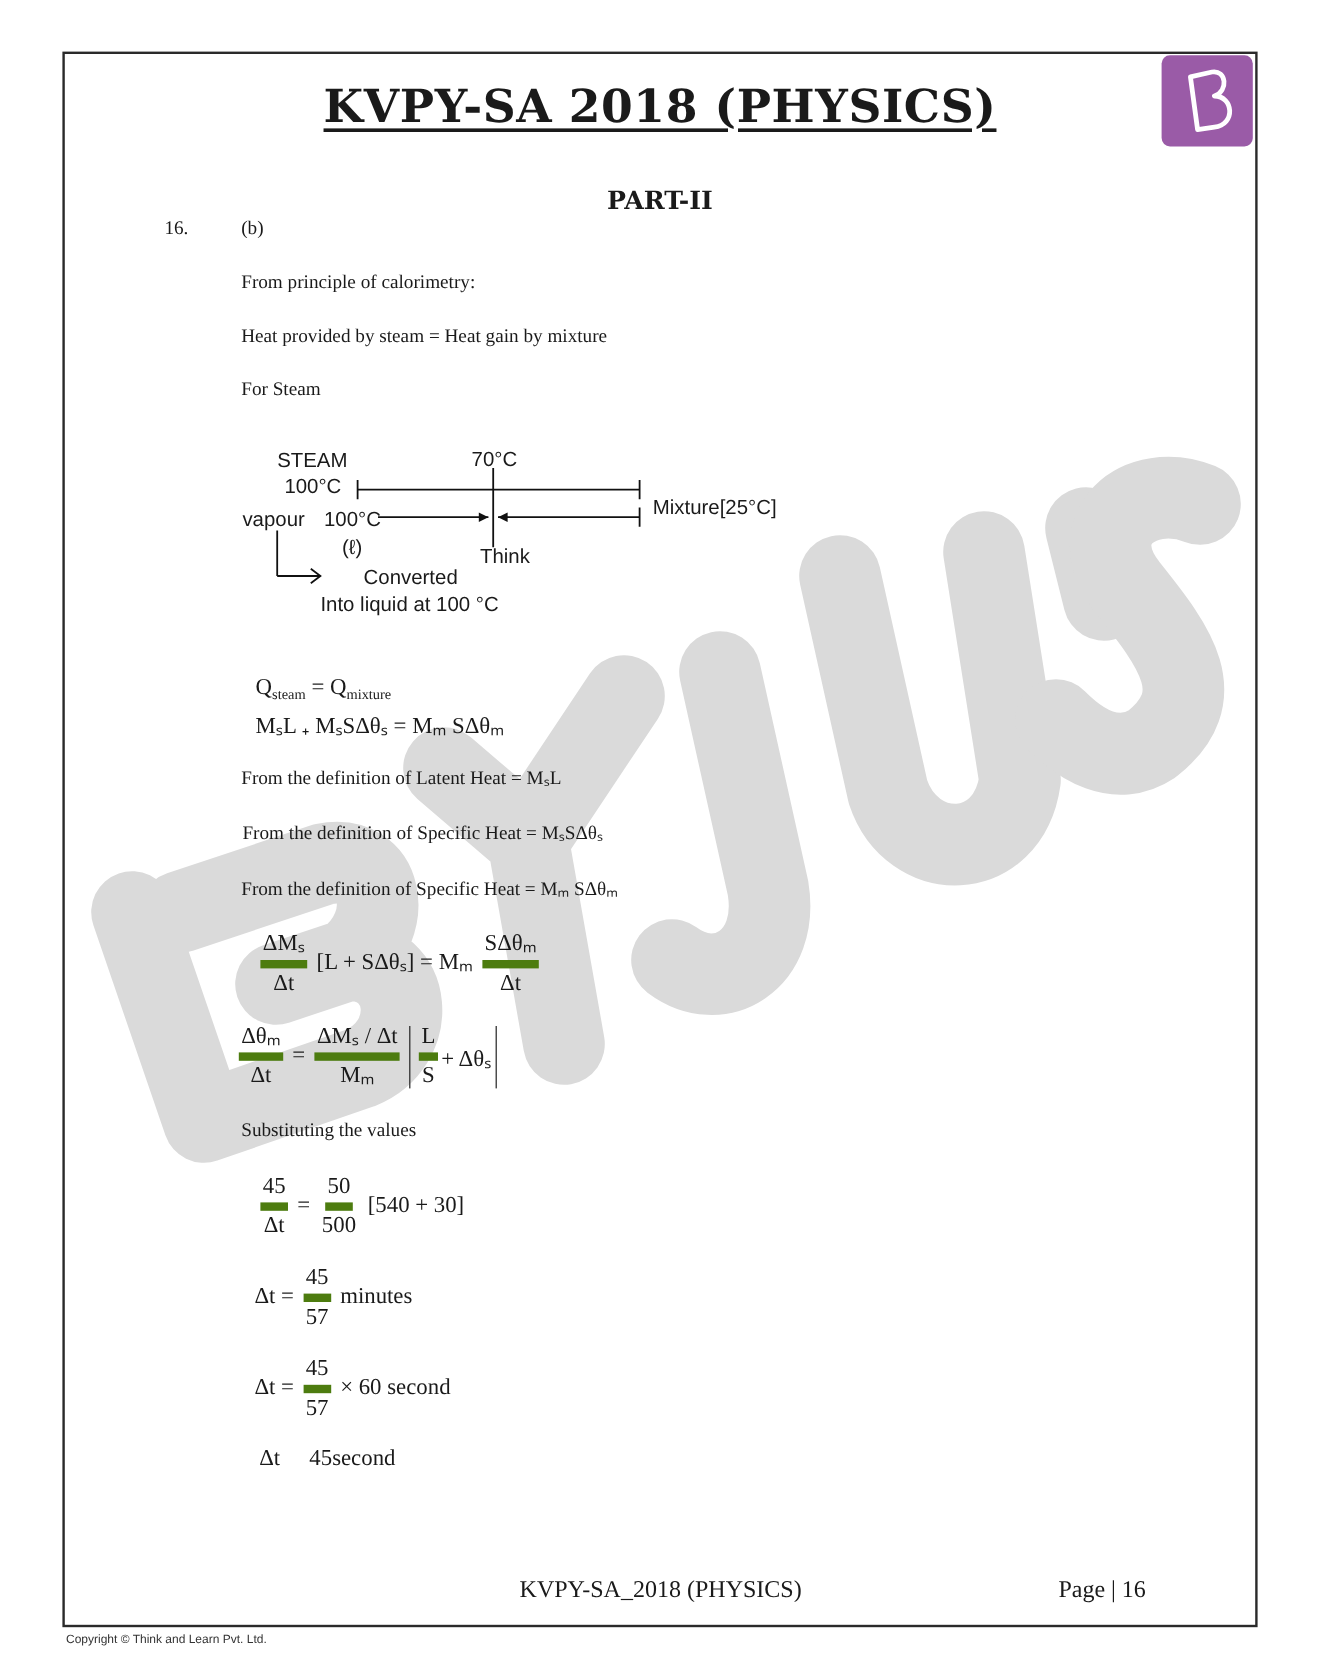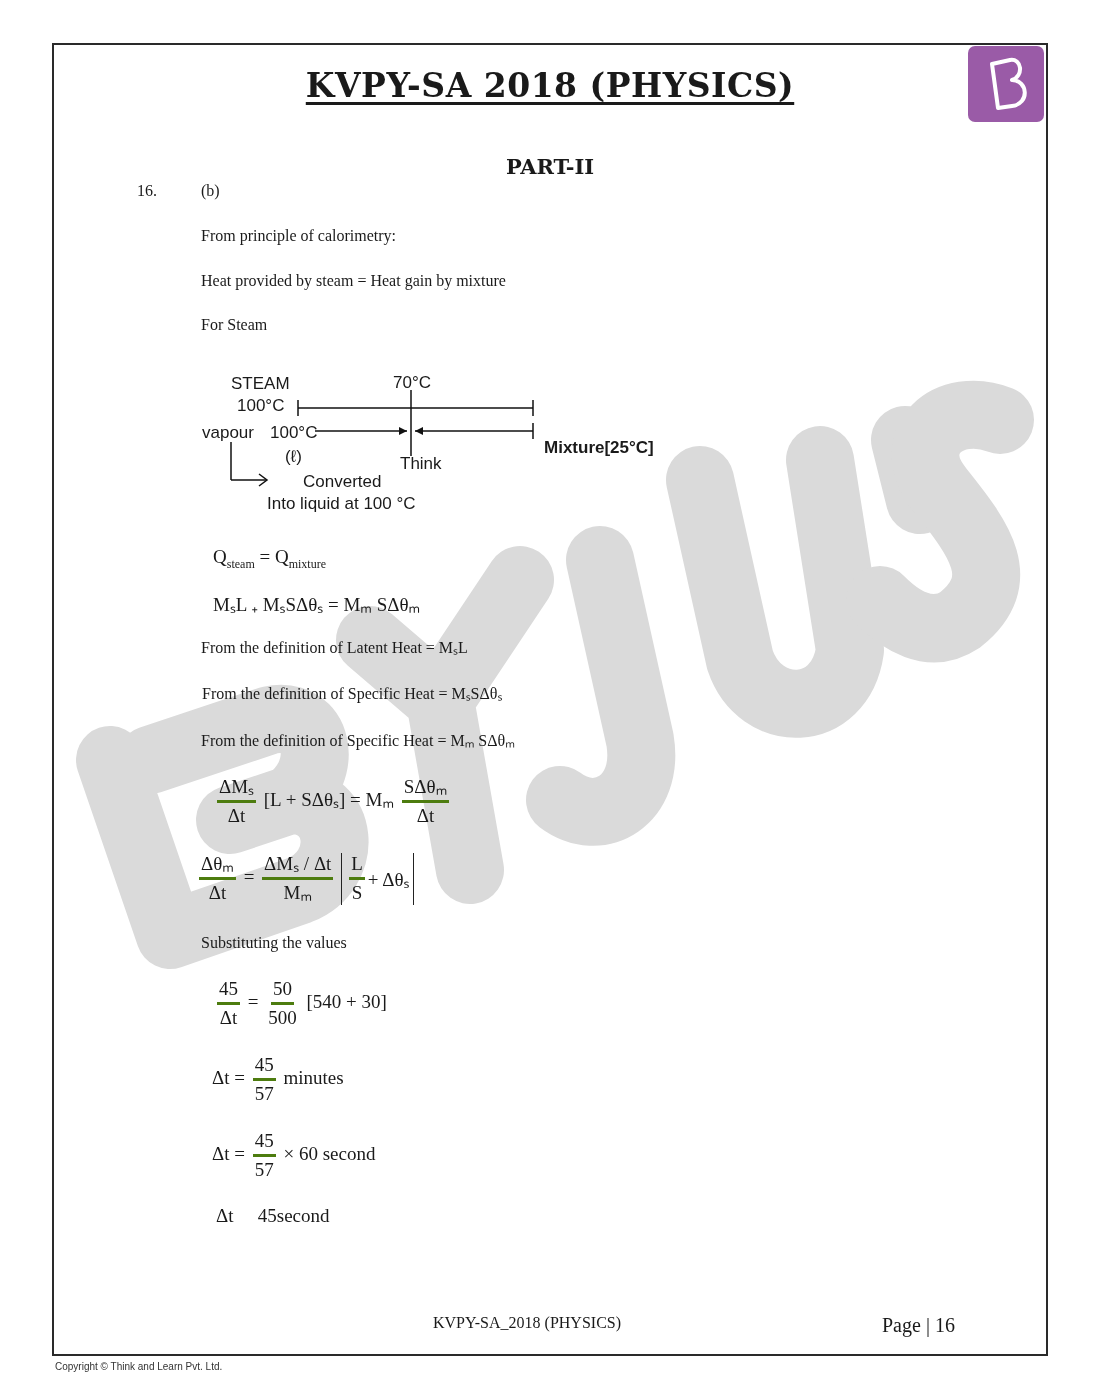--- a/index.html
+++ b/index.html
@@ -1,31 +1,31 @@
 <!DOCTYPE html>
 <html><head>
 <meta charset="utf-8">
 <style>
   html, body { margin:0; padding:0; background:#ffffff; }
   body { width:1100px; height:1400px; position:relative; overflow:hidden; font-family:"DejaVu Serif", serif; color:#1a1a1a; }
   .page-border { position:absolute; left:52px; top:43px; width:996px; height:1313px; border:2px solid #2a2a2a; box-sizing:border-box; }
   .watermark { position:absolute; left:0; top:0; width:1100px; height:1400px; pointer-events:none; }
   .logo { position:absolute; left:968px; top:46px; width:76px; height:76px; background:#9a5ba7; border-radius:7px; }
-  .title { position:absolute; left:0; width:1100px; top:66px; text-align:center; font-weight:bold; font-size:33px; text-decoration:underline; text-underline-offset:5px; letter-spacing:0.5px; }
+  .title { position:absolute; left:0; width:1100px; top:66px; text-align:center; font-weight:bold; font-size:38px; text-decoration:underline; text-underline-offset:5px; letter-spacing:0.5px; }
   .subtitle { position:absolute; left:0; width:1100px; top:130px; text-align:center; font-weight:bold; font-size:21px;margin-top:24px; }
   .t { position:absolute; font-size:16px; white-space:nowrap; font-family:"Liberation Serif", serif; }
   .qnum { left:137px; top:182px; }
   .diag { position:absolute; left:195px; top:368px; width:480px; height:160px; font-family:"Liberation Sans", sans-serif; font-size:17px; }
   .diag span { position:absolute; white-space:nowrap; }
   .eq { position:absolute; font-family:"Liberation Serif", serif; font-size:19px; white-space:nowrap; }
   .frac { display:inline-flex; flex-direction:column; align-items:center; vertical-align:middle; margin:0 3px; }
-  .frac .num { border-bottom:3px solid #4d7c0f; padding:0 2px; line-height:26px; }
+  .frac .num { border-bottom:7px solid #4d7c0f; padding:0 2px; line-height:26px; }
   .frac .den { line-height:26px; padding:0 2px; }
   sub { font-size:12px; }
-  .footer-left { position:absolute; left:433px; top:1314px; font-family:"Liberation Serif", serif; font-size:16px; }
+  .footer-left { position:absolute; left:433px; top:1314px; font-family:"Liberation Serif", serif; font-size:20px; }
   .footer-right { position:absolute; left:882px; top:1314px; font-family:"Liberation Serif", serif; font-size:20px; }
   .copyright { position:absolute; left:55px; top:1361px; font-family:"Liberation Sans", sans-serif; font-size:10px; color:#333; }
 </style>
 </head>
 <body>
 
 <svg class="watermark" viewBox="0 0 1100 1400">
   <g fill="none" stroke="#dadada" stroke-width="68" stroke-linecap="round" stroke-linejoin="round">
     <path d="M110 760 L170 935 L300 890 C350 870 345 800 290 800 L230 820 M290 800 C330 770 320 710 270 720 L150 760"></path>
     <path d="M370 640 L440 700 L470 870 M440 700 L520 580"></path>
@@ -68,28 +68,28 @@
       <polyline points="64,106 72,112 64,118"></polyline>
     </g>
     <polygon points="212,63 204,59 204,67" fill="#111"></polygon>
     <polygon points="220,63 228,59 228,67" fill="#111"></polygon>
   </svg>
   <span style="left:36px;top:6px;">STEAM</span>
   <span style="left:42px;top:28px;">100°C</span>
   <span style="left:198px;top:5px;">70°C</span>
   <span style="left:7px;top:55px;">vapour</span>
   <span style="left:75px;top:55px;">100°C</span>
-  <span style="left:349px;top:70px;font-weight:bold;">Mixture[25°C]</span>
+  <span style="left:349px;top:45px;">Mixture[25°C]</span>
   <span style="left:90px;top:79px;">(ℓ)</span>
   <span style="left:205px;top:86px;">Think</span>
   <span style="left:108px;top:104px;">Converted</span>
   <span style="left:72px;top:126px;">Into liquid at 100 °C</span>
 </div>
 
-<div class="eq" style="left:213px;top:546px;text-align:right;">
+<div class="eq" style="left:213px;top:562px;text-align:right;">
   <span>Q</span><sub>steam</sub><span> = </span><span>Q</span><sub>mixture</sub>
 </div>
 <div class="eq" style="left:213px;top:591px;">MₛL ₊ MₛSΔθₛ = Mₘ SΔθₘ</div>
 <div class="t" style="left:201px;top:636px;">From the definition of Latent Heat = MₛL</div>
 <div class="t" style="left:202px;top:682px;">From the definition of Specific Heat = MₛSΔθₛ</div>
 <div class="t" style="left:201px;top:729px;">From the definition of Specific Heat = Mₘ SΔθₘ</div>
 
 <div class="eq" style="left:214px;top:774px;">
   <span class="frac">
       <span class="num">ΔMₛ</span>

